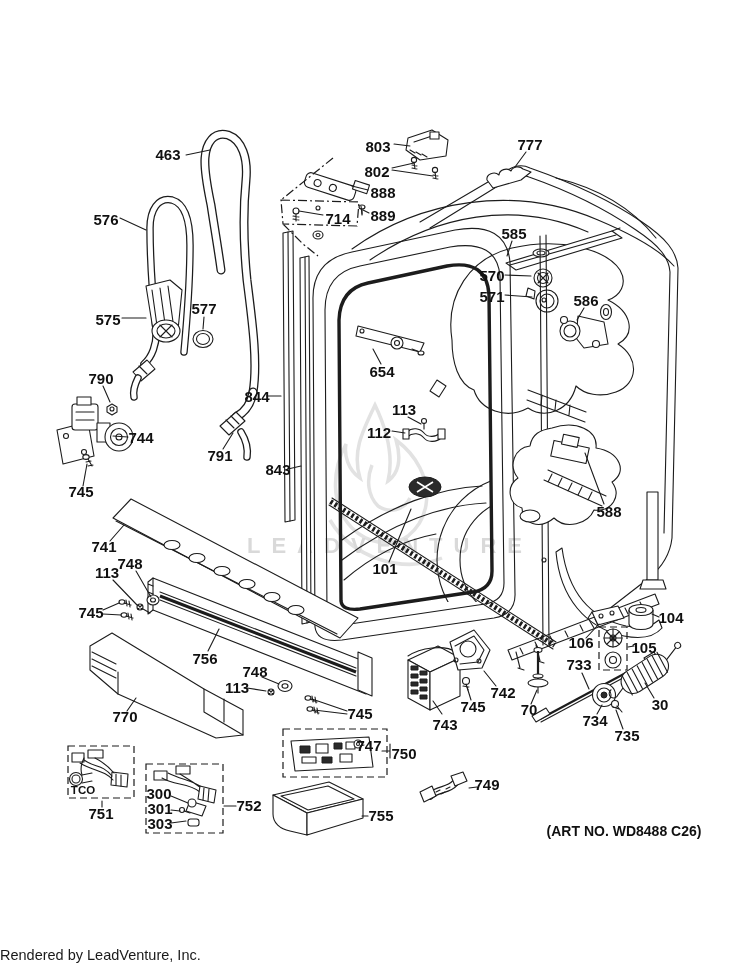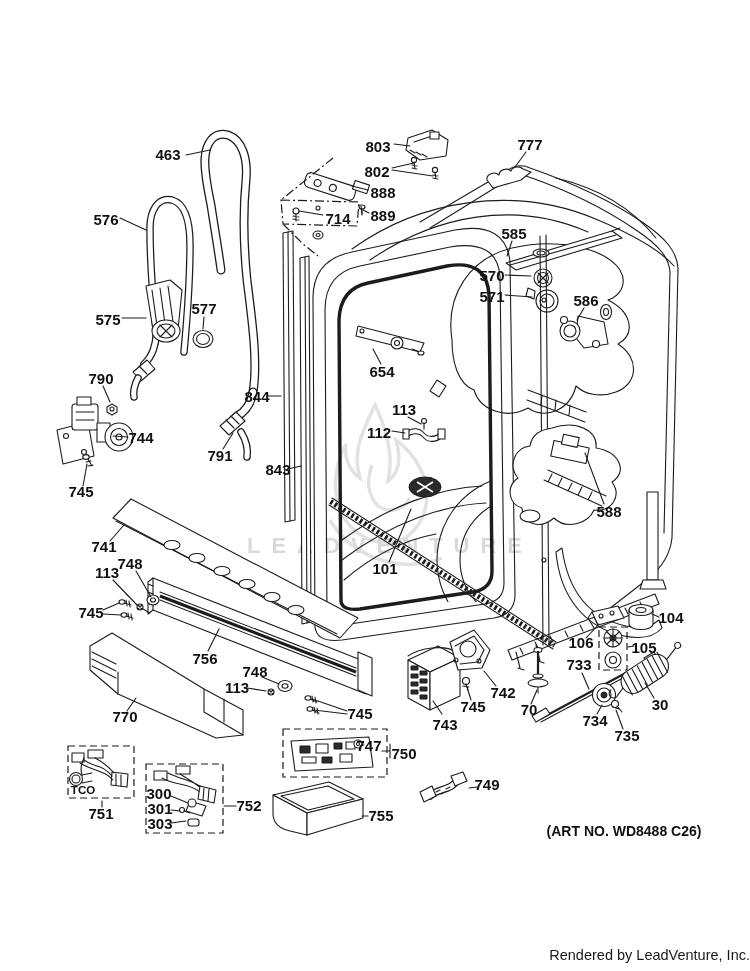--- a/index.html
+++ b/index.html
@@ -17,21 +17,21 @@
   .lead{stroke:#1c1c1c;stroke-width:1.1;fill:none;stroke-linecap:round;}
   .hoseO{stroke:#1c1c1c;stroke-width:9;fill:none;stroke-linecap:round;}
   .hoseI{stroke:#fff;stroke-width:6.4;fill:none;stroke-linecap:round;}
   .hoseO2{stroke:#1c1c1c;stroke-width:7.5;fill:none;stroke-linecap:round;}
   .hoseI2{stroke:#fff;stroke-width:5;fill:none;stroke-linecap:round;}
   .co{font:bold 15px "Liberation Sans",sans-serif;fill:#101010;text-anchor:middle;}
   .co-s{font:bold 11.5px "Liberation Sans",sans-serif;fill:#101010;text-anchor:middle;}
   .artno{font:bold 14px "Liberation Sans",sans-serif;fill:#101010;text-anchor:middle;}
   .wm{font:bold 22px "Liberation Sans",sans-serif;fill:#d9d9d9;letter-spacing:11px;}
   .wm-shape{stroke:#e2e2e2;stroke-width:3.5;fill:none;}
-  .footer{position:absolute;left:0;right:0;top:947px;text-align:right;
+  .footer{position:absolute;left:0;right:0;top:947px;text-align:left;
           font:14.5px "Liberation Sans",sans-serif;color:#1a1a1a;}
 </style>
 </head>
 <body>
 
 <div class="page">
 <svg width="750" height="971" viewBox="0 0 750 971">
   <defs>
     <clipPath id="frameClip">
           <rect x="341" y="262" width="151" height="340"></rect>

